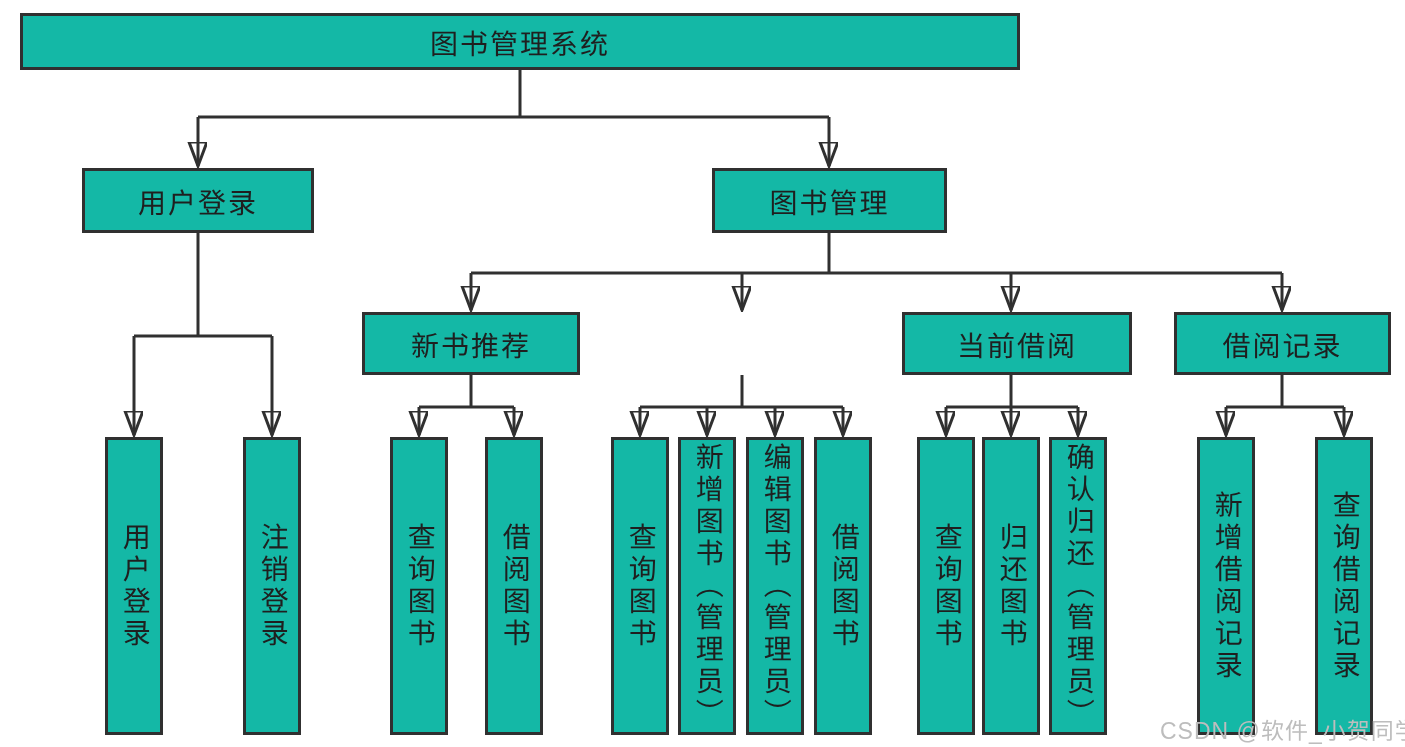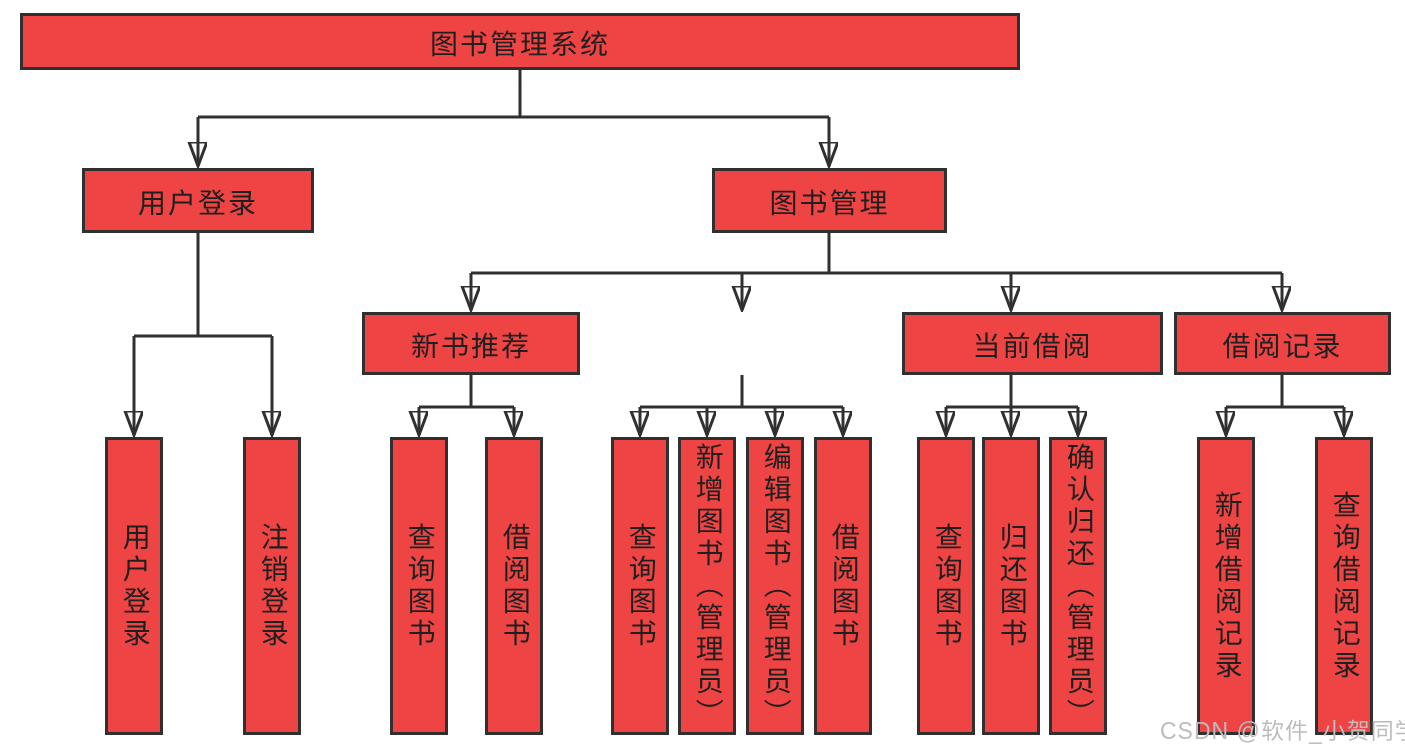--- a/index.html
+++ b/index.html
@@ -24,21 +24,21 @@
   }
   .connectors path,
   .connectors line {
     stroke: #303030;
     stroke-width: 3;
     fill: none;
   }
   .node {
     position: absolute;
     box-sizing: border-box;
-    background: #ef4444;
+    background: #14b8a6;
     border: 3px solid #303030;
     display: flex;
     align-items: center;
     justify-content: center;
     color: #1f1f1f;
   }
   .node.h {
     font-size: 28px;
     letter-spacing: 2px;
     white-space: nowrap;
@@ -132,21 +132,21 @@
   <div class="node h lvl2" style="left:82px; width:232px;">
     <span>用户登录</span>
   </div>
   <div class="node h lvl2" style="left:712px; width:235px;justify-content:center;">
     <span>图书管理</span>
   </div>
 
   <div class="node h lvl3" style="left:362px; width:218px;">
     <span>新书推荐</span>
   </div>
-  <div class="node h lvl3" style="left:902px; width:261px;">
+  <div class="node h lvl3" style="left:902px; width:230px;">
     <span>当前借阅</span>
   </div>
   <div class="node h lvl3" style="left:1174px; width:217px;">
     <span>借阅记录</span>
   </div>
 
   <div class="node v leaf" style="left:105px;">
     <span>用户登录</span>
   </div>
   <div class="node v leaf" style="left:243px;">

